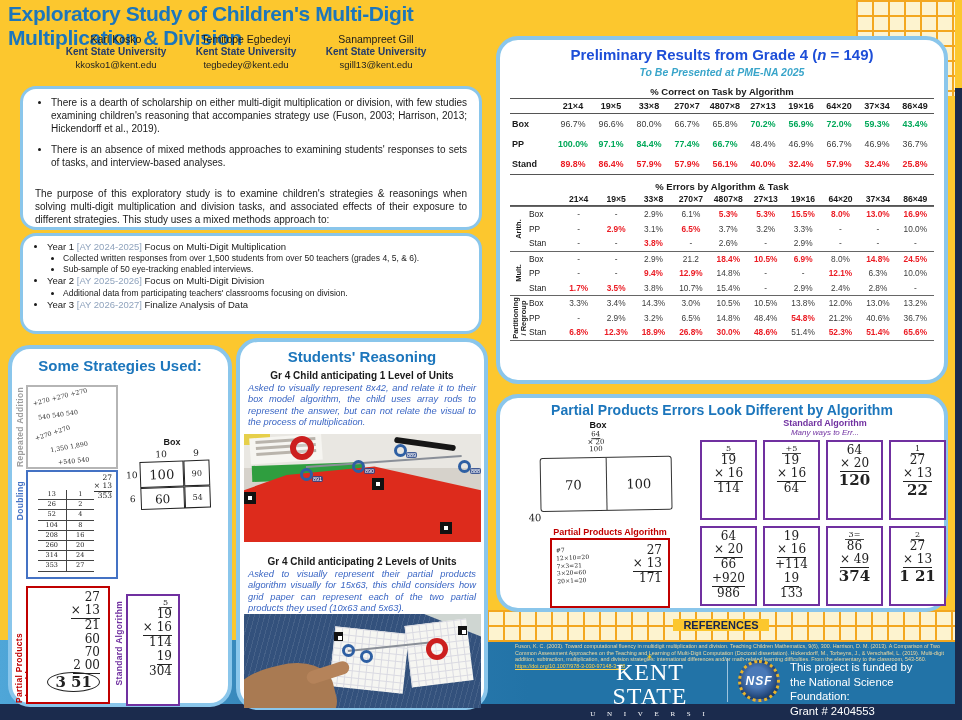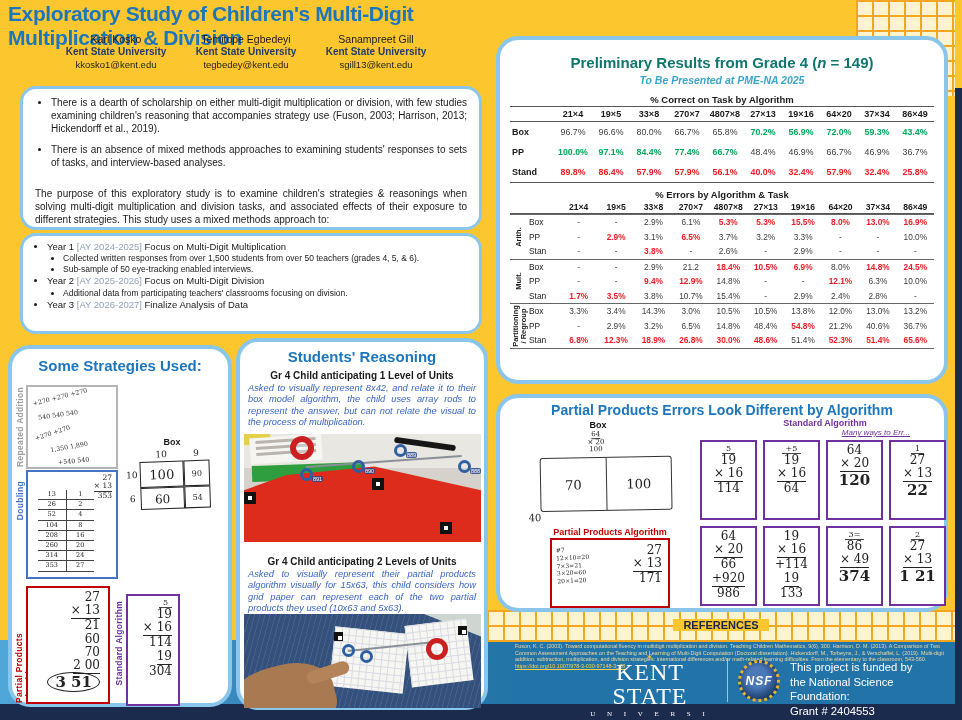--- a/index.html
+++ b/index.html
@@ -35,21 +35,21 @@
   .pperr-card{left:496px;top:394px;width:452px;height:218px;}
   .chead{font-size:14px;font-weight:bold;color:#1C76BC;text-align:center;margin:2px 0;}
   
   .bullets{margin:4px 0 0 0;padding-left:16px;font-size:10px;line-height:1.28;text-align:justify;}
   .bullets li{margin-bottom:9px;}
   .purpose{font-size:10px;line-height:1.28;text-align:justify;margin-top:18px;}
   .tl-list{margin:2px 0 0 0;padding-left:14px;font-size:9.5px;line-height:1.3;}
   .tl-ay{color:#8FA3BD;}
   .tl-sub{margin:0;padding-left:16px;font-size:8.5px;line-height:1.3;list-style-type:disc;}
   
-  .res-head{font-size:15px;font-weight:bold;color:#0f766e;text-align:center;margin-top:10px;}
+  .res-head{font-size:15px;font-weight:bold;color:#1d4ed8;text-align:center;margin-top:2px;}
   .res-sub{font-size:10.5px;font-weight:bold;font-style:italic;color:#3AA5CA;text-align:center;margin:3px 0 8px 0;}
   .ttitle{font-size:9.5px;font-weight:bold;text-align:center;margin:4px 0 1px 0;}
   .t1row{display:grid;grid-template-columns:44px repeat(10,1fr);align-items:center;}
   .t1 .hdr{border-top:1.5px solid #555;border-bottom:1.2px solid #555;padding:2px 0;}
   .t1 .hcell{font-size:9px;font-weight:bold;text-align:center;}
   .t1 .rl{font-size:9px;font-weight:bold;text-align:left;padding-left:2px;}
   .t1 .cell{font-size:8.8px;text-align:center;}
   .t1 .drow{height:20px;}
   .t1-bottom{border-bottom:1.2px solid #555;}
   .ck{color:#3b3b3b}.cg{color:#00A859;font-weight:bold}.cr{color:#EB1C24;font-weight:bold}
@@ -130,21 +130,21 @@
   .bs-head .u{border-bottom:1px solid #333;}
   .bs-rect{position:absolute;left:16px;top:26px;width:130px;height:52px;border:1.5px solid #333;border-radius:3px;display:flex;}
   .bs-cell{flex:1;border-right:1.5px solid #333;font-size:13px;display:flex;align-items:center;justify-content:center;}
   .bs-cell:last-child{border-right:none;}
   .bs-40{position:absolute;left:4px;top:80px;font-size:10px;}
   .pplab{position:absolute;left:40px;top:129px;width:140px;text-align:center;font-size:9px;font-weight:bold;color:#C00000;}
   .ppbox{position:absolute;left:50px;top:140px;width:116px;height:66px;border:2.5px solid #C00000;background:#fff;display:flex;}
   .pp-notes{flex:1;font-size:6px;line-height:1.3;padding:5px 0 0 5px;transform:rotate(-3deg);}
   .pp-work{width:42px;padding:4px 6px 0 0;}
   .stdlab{position:absolute;left:240px;top:20px;width:170px;text-align:center;font-size:9px;font-weight:bold;color:#7030A0;}
-  .stdsub{position:absolute;left:240px;top:30px;width:170px;text-align:right;font-size:8px;font-style:italic;color:#7030A0;text-decoration:underline;}
+  .stdsub{position:absolute;left:240px;top:30px;width:170px;text-align:center;font-size:8px;font-style:italic;color:#7030A0;}
   .samples{position:absolute;left:200px;top:42px;width:246px;display:grid;
     grid-template-columns:repeat(4,1fr);gap:6px;}
   .sample{border:2px solid #7030A0;background:#fff;min-height:72px;padding:2px 4px;
     display:flex;flex-direction:column;align-items:center;justify-content:flex-start;}
   
   .ref-head{position:absolute;left:487px;top:615px;width:468px;text-align:center;}
   .ref-head span{display:inline-block;background:#FCC72E;padding:0 10px;font-size:11px;font-weight:bold;color:#15254E;}
   .ref-lines{position:absolute;left:515px;top:643px;width:440px;font-size:5.4px;line-height:1.22;color:#F0D9A0;}
   .ref-link{color:#FFD24A;text-decoration:underline;}
   .ks-logo{position:absolute;left:585px;top:660px;width:130px;text-align:center;color:#fff;font-family:"Liberation Serif",serif;}

